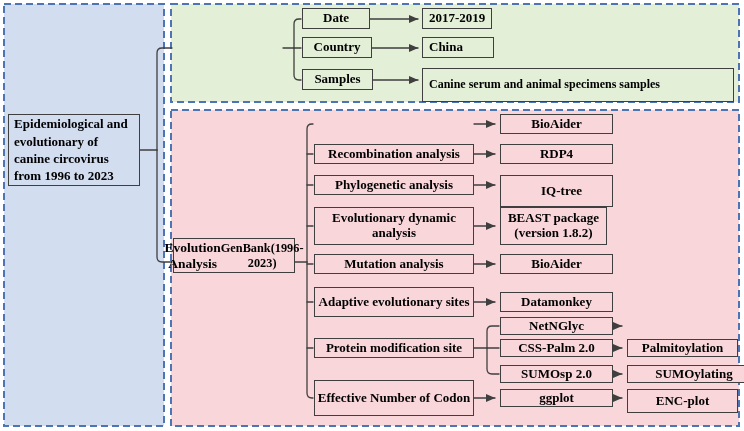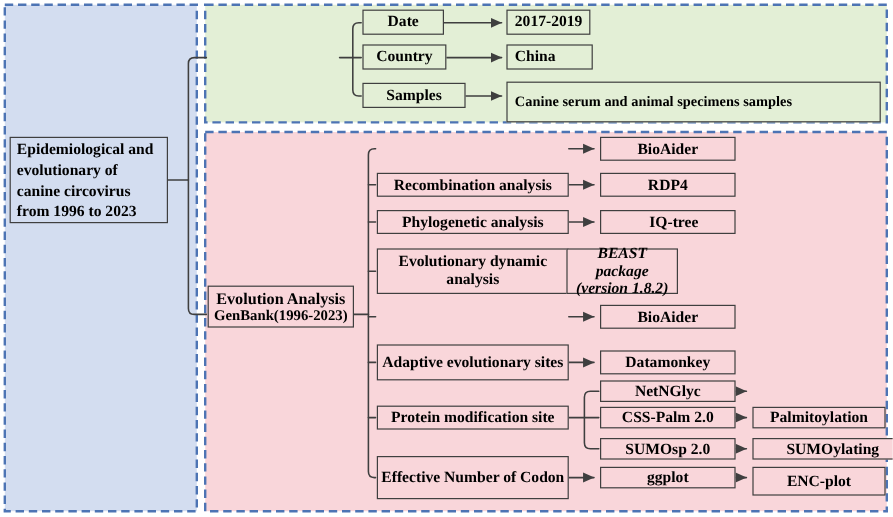--- a/index.html
+++ b/index.html
@@ -18,21 +18,21 @@
     position:absolute;box-sizing:border-box;
     border:1.2px solid var(--box-border,#3f3f3f);
     display:flex;align-items:center;justify-content:center;
     text-align:center;font-size:13px;line-height:1.12;padding:1px 2px;
   }
   .bluebg{background:var(--blue-bg,#d3ddf0);}
   .greenbg{background:var(--green-bg,#e3efd6);}
   .pinkbg{background:var(--pink-bg,#f9d6da);}
   .la{justify-content:flex-start;text-align:left;padding-left:6px;padding-right:2px;}
   .root{white-space:pre-line;line-height:1.33;font-size:13px;padding-left:5px;}
-  .evo{flex-direction:column;line-height:1.15;}
+  .evo{flex-direction:row;line-height:1.15;}
   .evo .l1{font-size:13.5px;}
   .evo .l2{font-size:12.3px;}
 </style>
 </head>
 <body>
 
 <div class="stage">
 
   <svg class="layer" width="744" height="431" aria-hidden="true">
     <defs>
@@ -90,42 +90,43 @@
   </svg>
 
   <div class="node bluebg la root" style="left:8px;top:114px;width:132px;height:72px;">Epidemiological and
 evolutionary of
 canine circovirus
 from 1996 to 2023</div>
 
 
   <div class="node greenbg" style="left:302px;top:8px;width:68px;height:21px;">Date</div>
   <div class="node greenbg" style="left:302px;top:37px;width:70px;height:21px;">Country</div>
-  <div class="node greenbg" style="left:302px;top:69px;width:86px;height:21px;">Samples</div>
+  <div class="node greenbg" style="left:302px;top:69px;width:71px;height:21px;">Samples</div>
 
   <div class="node greenbg la" style="left:422px;top:8px;width:70px;height:21px;">2017-2019</div>
   <div class="node greenbg la" style="left:422px;top:37px;width:72px;height:21px;">China</div>
   <div class="node greenbg la" style="left:422px;top:68px;width:312px;height:34px;font-size:12px;">Canine serum and animal specimens samples</div>
 
   <div class="node pinkbg evo" style="left:173px;top:238px;width:122px;height:35px;">
     <span class="l1">Evolution Analysis</span>
     <span class="l2">GenBank(1996-2023)</span>
   </div>
 
   <div class="node pinkbg" style="left:314px;top:144px;width:160px;height:20px;">Recombination analysis</div>
   <div class="node pinkbg" style="left:314px;top:175px;width:160px;height:20px;">Phylogenetic analysis</div>
   <div class="node pinkbg" style="left:314px;top:207px;width:160px;height:38px;">Evolutionary dynamic analysis</div>
+  <div class="node pinkbg" style="left:314px;top:254px;width:160px;height:20px;">Mutation analysis</div>
   <div class="node pinkbg" style="left:314px;top:287px;width:160px;height:30px;">Adaptive evolutionary sites</div>
   <div class="node pinkbg" style="left:314px;top:338px;width:160px;height:20px;">Protein modification site</div>
   <div class="node pinkbg" style="left:314px;top:380px;width:160px;height:36px;">Effective Number of Codon</div>
 
   <div class="node pinkbg" style="left:500px;top:114px;width:113px;height:20px;">BioAider</div>
   <div class="node pinkbg" style="left:500px;top:144px;width:113px;height:20px;">RDP4</div>
-  <div class="node pinkbg" style="left:500px;top:175px;width:113px;height:20px;padding-left:12px;">IQ-tree</div>
-  <div class="node pinkbg" style="left:472px;top:207px;width:93px;height:38px;font-style:italic;">BEAST package (version 1.8.2)</div>
+  <div class="node pinkbg" style="left:500px;top:175px;width:113px;height:32px;padding-left:12px;">IQ-tree</div>
+  <div class="node pinkbg" style="left:500px;top:207px;width:107px;height:38px;">BEAST package (version 1.8.2)</div>
   <div class="node pinkbg" style="left:500px;top:254px;width:113px;height:20px;">BioAider</div>
   <div class="node pinkbg" style="left:500px;top:292px;width:113px;height:20px;">Datamonkey</div>
   <div class="node pinkbg" style="left:500px;top:317px;width:113px;height:18px;">NetNGlyc</div>
   <div class="node pinkbg" style="left:500px;top:339px;width:113px;height:18px;">CSS-Palm 2.0</div>
   <div class="node pinkbg" style="left:500px;top:365px;width:113px;height:18px;">SUMOsp 2.0</div>
   <div class="node pinkbg" style="left:500px;top:389px;width:113px;height:18px;">ggplot</div>
 
   <div class="node pinkbg" style="left:627px;top:339px;width:111px;height:18px;">Palmitoylation</div>
   <div class="node pinkbg" style="left:627px;top:365px;width:134px;height:18px;">SUMOylating</div>
   <div class="node pinkbg" style="left:627px;top:389px;width:111px;height:24px;">ENC-plot</div>

